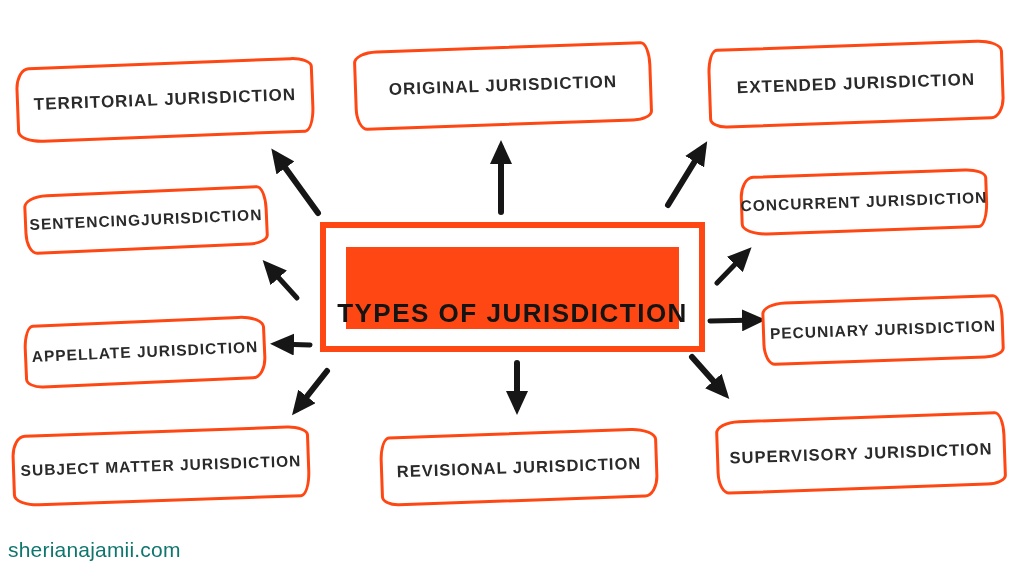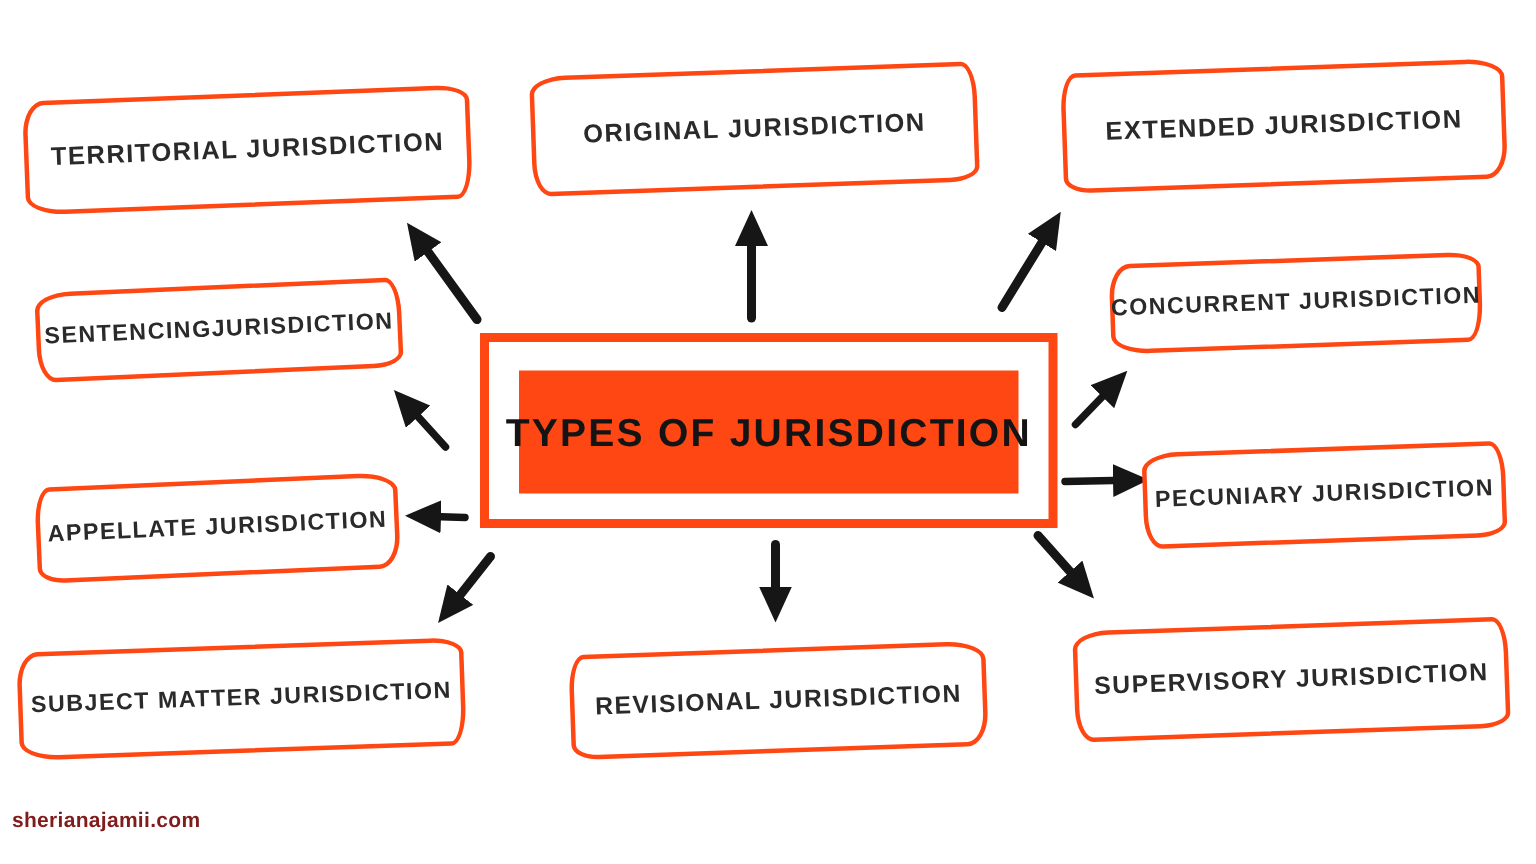--- a/index.html
+++ b/index.html
@@ -26,26 +26,26 @@
   .sketch-a{border-radius:14px 22px 10px 26px / 22px 10px 26px 12px;}
   .sketch-b{border-radius:24px 10px 20px 12px / 12px 24px 10px 22px;}
   .sketch-c{border-radius:10px 26px 14px 18px / 24px 12px 22px 10px;}
   .center-outer{
     position:absolute;left:320px;top:222px;width:385px;height:130px;z-index:2;
     background:var(--bg);border:6px solid var(--accent);box-sizing:border-box;
   }
   .center-inner{
     position:absolute;left:20px;top:19px;right:20px;bottom:17px;
     background:var(--accent);
-    display:flex;align-items:center;justify-content:center;
+    display:flex;align-items:flex-end;justify-content:center;
     color:var(--center-text);font-weight:700;font-size:26px;letter-spacing:1.5px;white-space:nowrap;
   }
   .watermark{
     position:absolute;left:8px;top:538px;z-index:2;
-    color:#7f1d1d;font-weight:700;font-size:14px;letter-spacing:0.2px;
+    color:#0f766e;font-weight:400;font-size:21px;letter-spacing:0.2px;
   }
 </style>
 </head>
 <body>
 
 <div class="canvas">
 
   <svg class="arrows" viewBox="0 0 1024 576" xmlns="http://www.w3.org/2000/svg">
     <defs>
       <marker id="ah" markerUnits="userSpaceOnUse" markerWidth="24" markerHeight="22" refX="16" refY="11" orient="auto">

